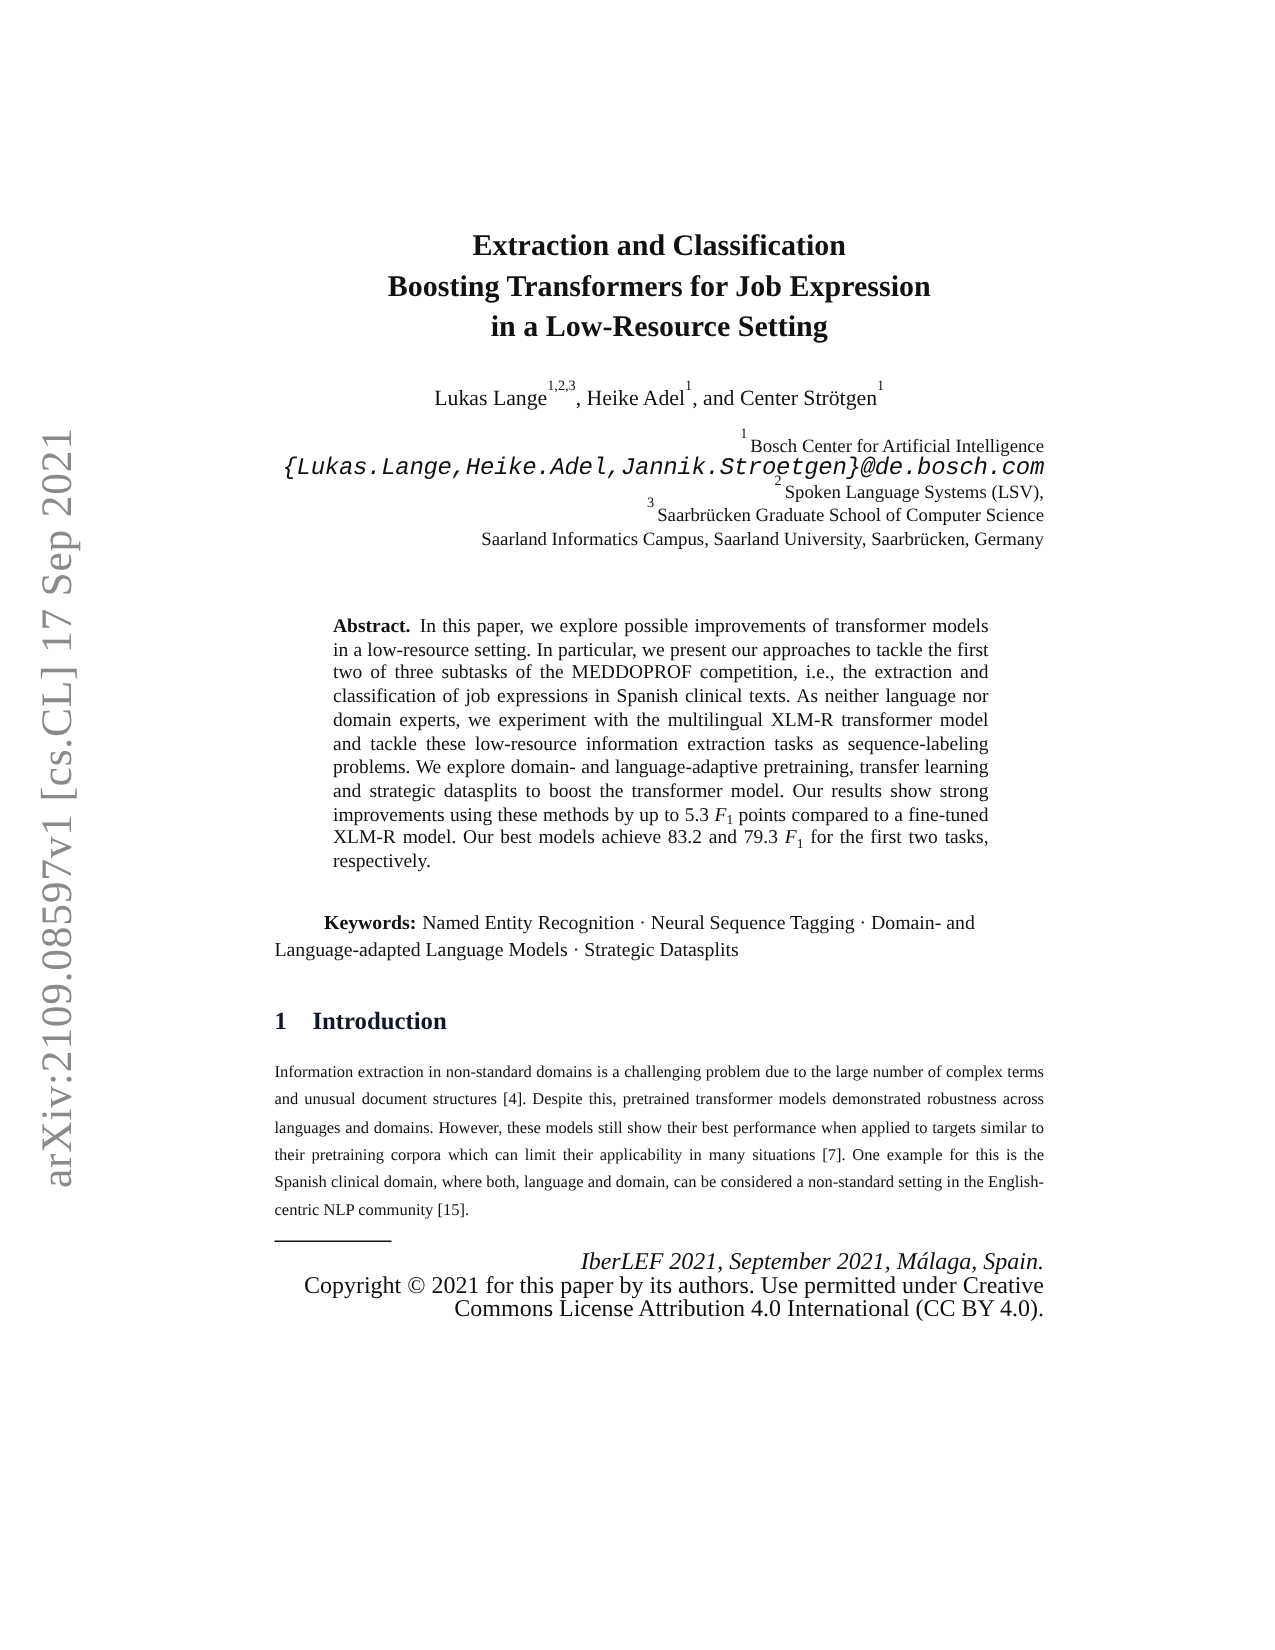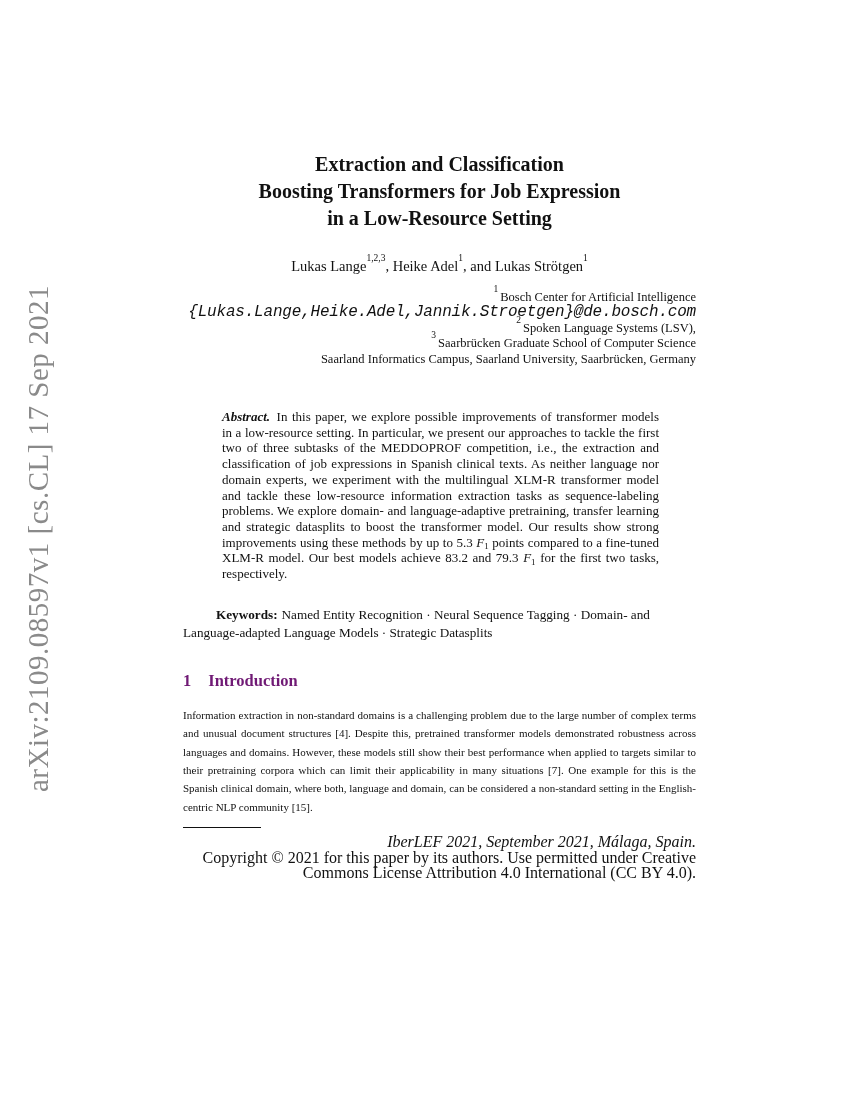--- a/index.html
+++ b/index.html
@@ -76,42 +76,42 @@
     letter-spacing: -0.2px;
     font-style: italic;
   }
   .abstract {
     margin-top: 42px;
     padding: 0 37px 0 39px;
     font-size: 13px;
     line-height: 15.7px;
     text-align: justify;
   }
-  .abs-label { font-weight: bold; margin-right: 2px; font-style: italic; }
+  .abs-label { font-weight: bold; margin-right: 2px; }
   .fvar { font-style: italic; }
   .fsub {
     font-size: 9px;
     line-height: 0;
     position: relative;
     top: 2.5px;
     vertical-align: baseline;
   }
   .keywords {
     margin-top: 24px;
     font-size: 13.2px;
     line-height: 18.5px;
     text-align: left;
   }
   .kw-label { font-weight: bold; margin-right: 4px; margin-left: 33px; }
   .section-heading {
     margin: 27px 0 0 0;
     font-size: 16.5px;
     font-weight: bold;
     line-height: 21px;
-    color: #701a75;
+    color: #0f172a;
   }
   .section-number { margin-right: 17px; }
   .body-paragraph {
     margin-top: 15px;
     font-size: 11px;
     line-height: 18.4px;
     text-align: justify;
   }
   .footnote { margin-top: 4px; }
   .footnote-rule {
@@ -136,21 +136,21 @@
   <div class="watermark">arXiv:2109.08597v1 [cs.CL] 17 Sep 2021</div>
 
   <div class="content">
 
     <h1 class="title">
         <span class="title-line">Extraction and Classification</span>
         <span class="title-line">Boosting Transformers for Job Expression</span>
         <span class="title-line">in a Low-Resource Setting</span>
       </h1>
 
-    <div class="authors"><span><span>Lukas Lange</span><sup>1,2,3</sup><span>, </span></span><span><span>Heike Adel</span><sup>1</sup><span>, and </span></span><span><span>Lukas Strötgen</span><sup>1</sup><span></span></span></div>
+    <div class="authors"><span><span>Lukas Lange</span><sup>1,2,3</sup><span>, </span></span><span><span>Heike Adel</span><sup>1</sup><span>, and </span></span><span><span>Center Strötgen</span><sup>1</sup><span></span></span></div>
 
     <div class="affiliations">
       <div class="affil-line"><sup>1</sup><span>Bosch Center for Artificial Intelligence</span></div>
       <div class="affil-line"><sup></sup><span class="mono">{Lukas.Lange,Heike.Adel,Jannik.Stroetgen}@de.bosch.com</span></div>
       <div class="affil-line"><sup>2</sup><span>Spoken Language Systems (LSV),</span></div>
       <div class="affil-line"><sup>3</sup><span>Saarbrücken Graduate School of Computer Science</span></div>
       <div class="affil-line"><sup></sup><span>Saarland Informatics Campus, Saarland University, Saarbrücken, Germany</span></div>
     </div>
 
     <p class="abstract"><span class="abs-label">Abstract.</span><span> In this paper, we explore possible improvements of transformer models in a low-resource setting. In particular, we present our approaches to tackle the first two of three subtasks of the MEDDOPROF competition, i.e., the extraction and classification of job expressions in Spanish clinical texts. As neither language nor domain experts, we experiment with the multilingual XLM-R transformer model and tackle these low-resource information extraction tasks as sequence-labeling problems. We explore domain- and language-adaptive pretraining, transfer learning and strategic datasplits to boost the transformer model. Our results show strong improvements using these methods by up to 5.3 </span><span class="fvar">F</span><span class="fsub">1</span><span> points compared to a fine-tuned XLM-R model. Our best models achieve 83.2 and 79.3 </span><span class="fvar">F</span><span class="fsub">1</span><span> for the first two tasks, respectively.</span></p>

